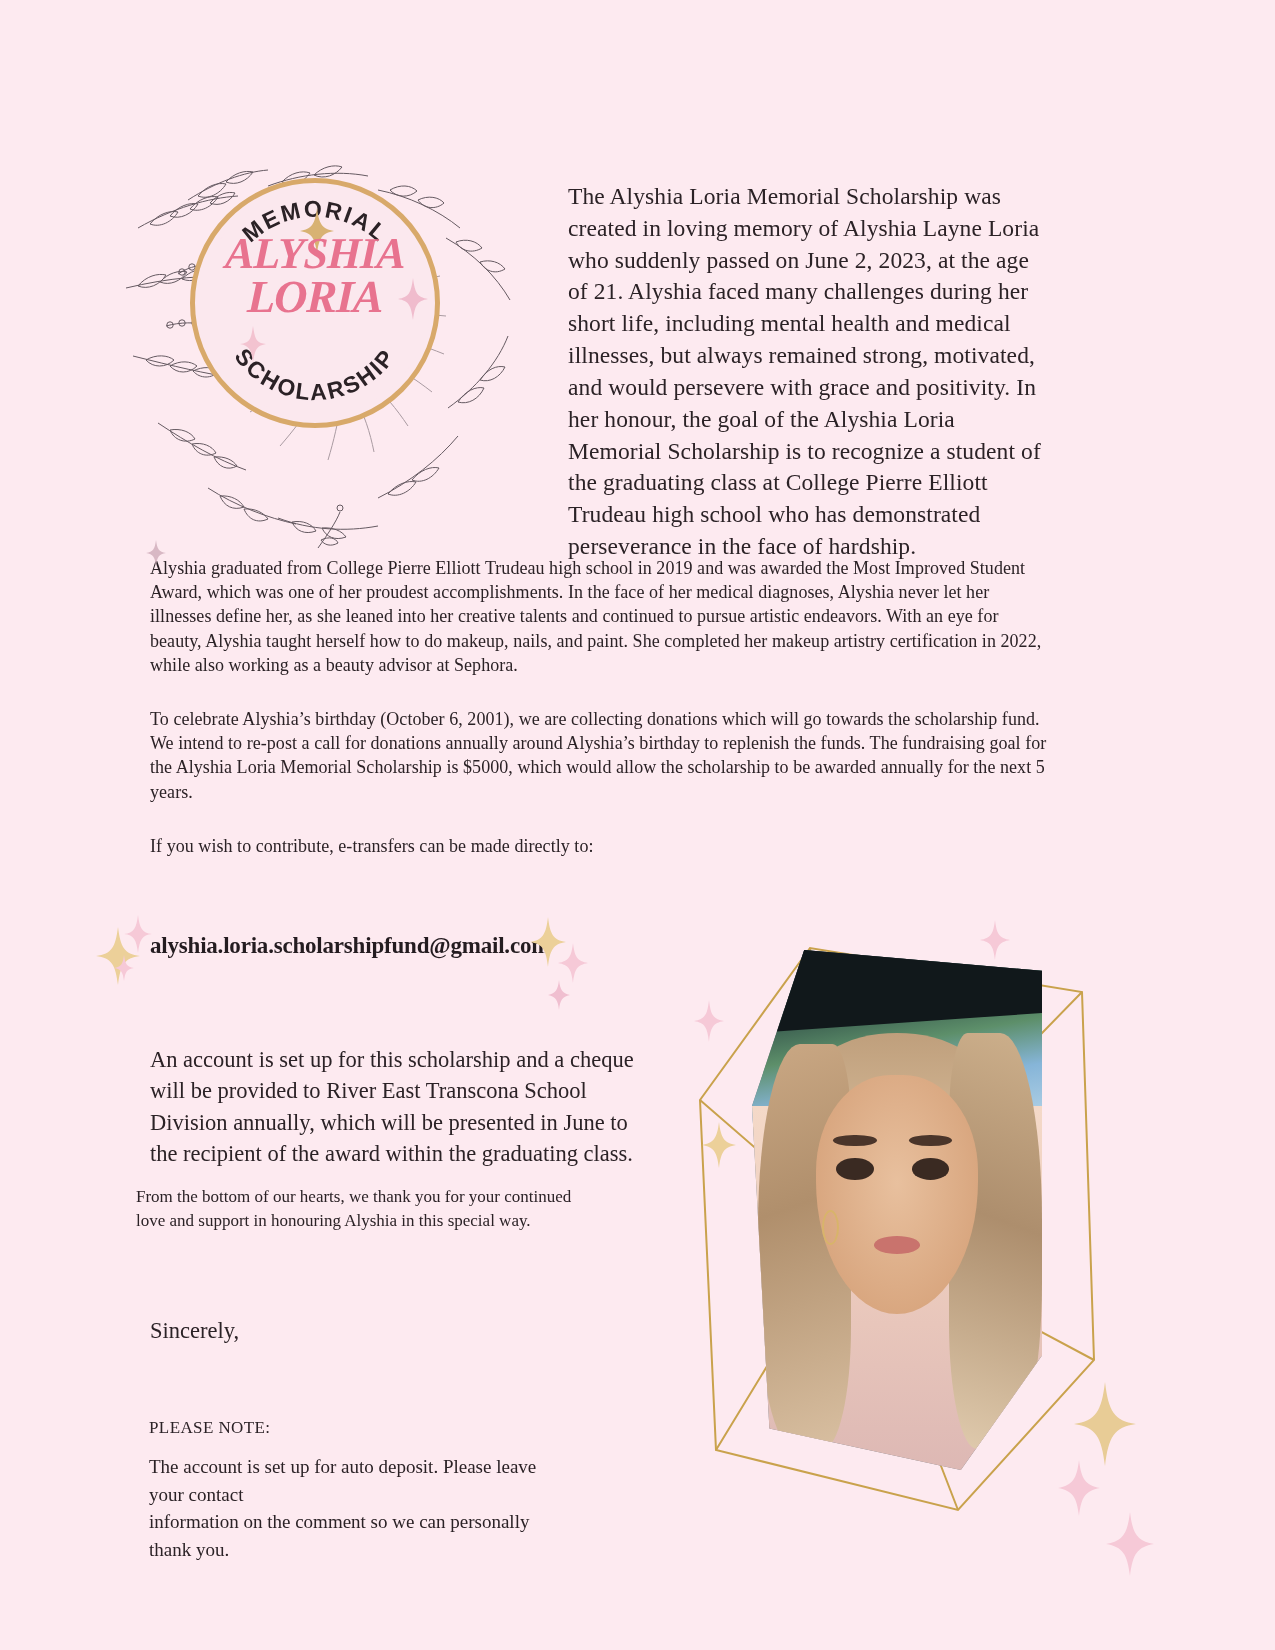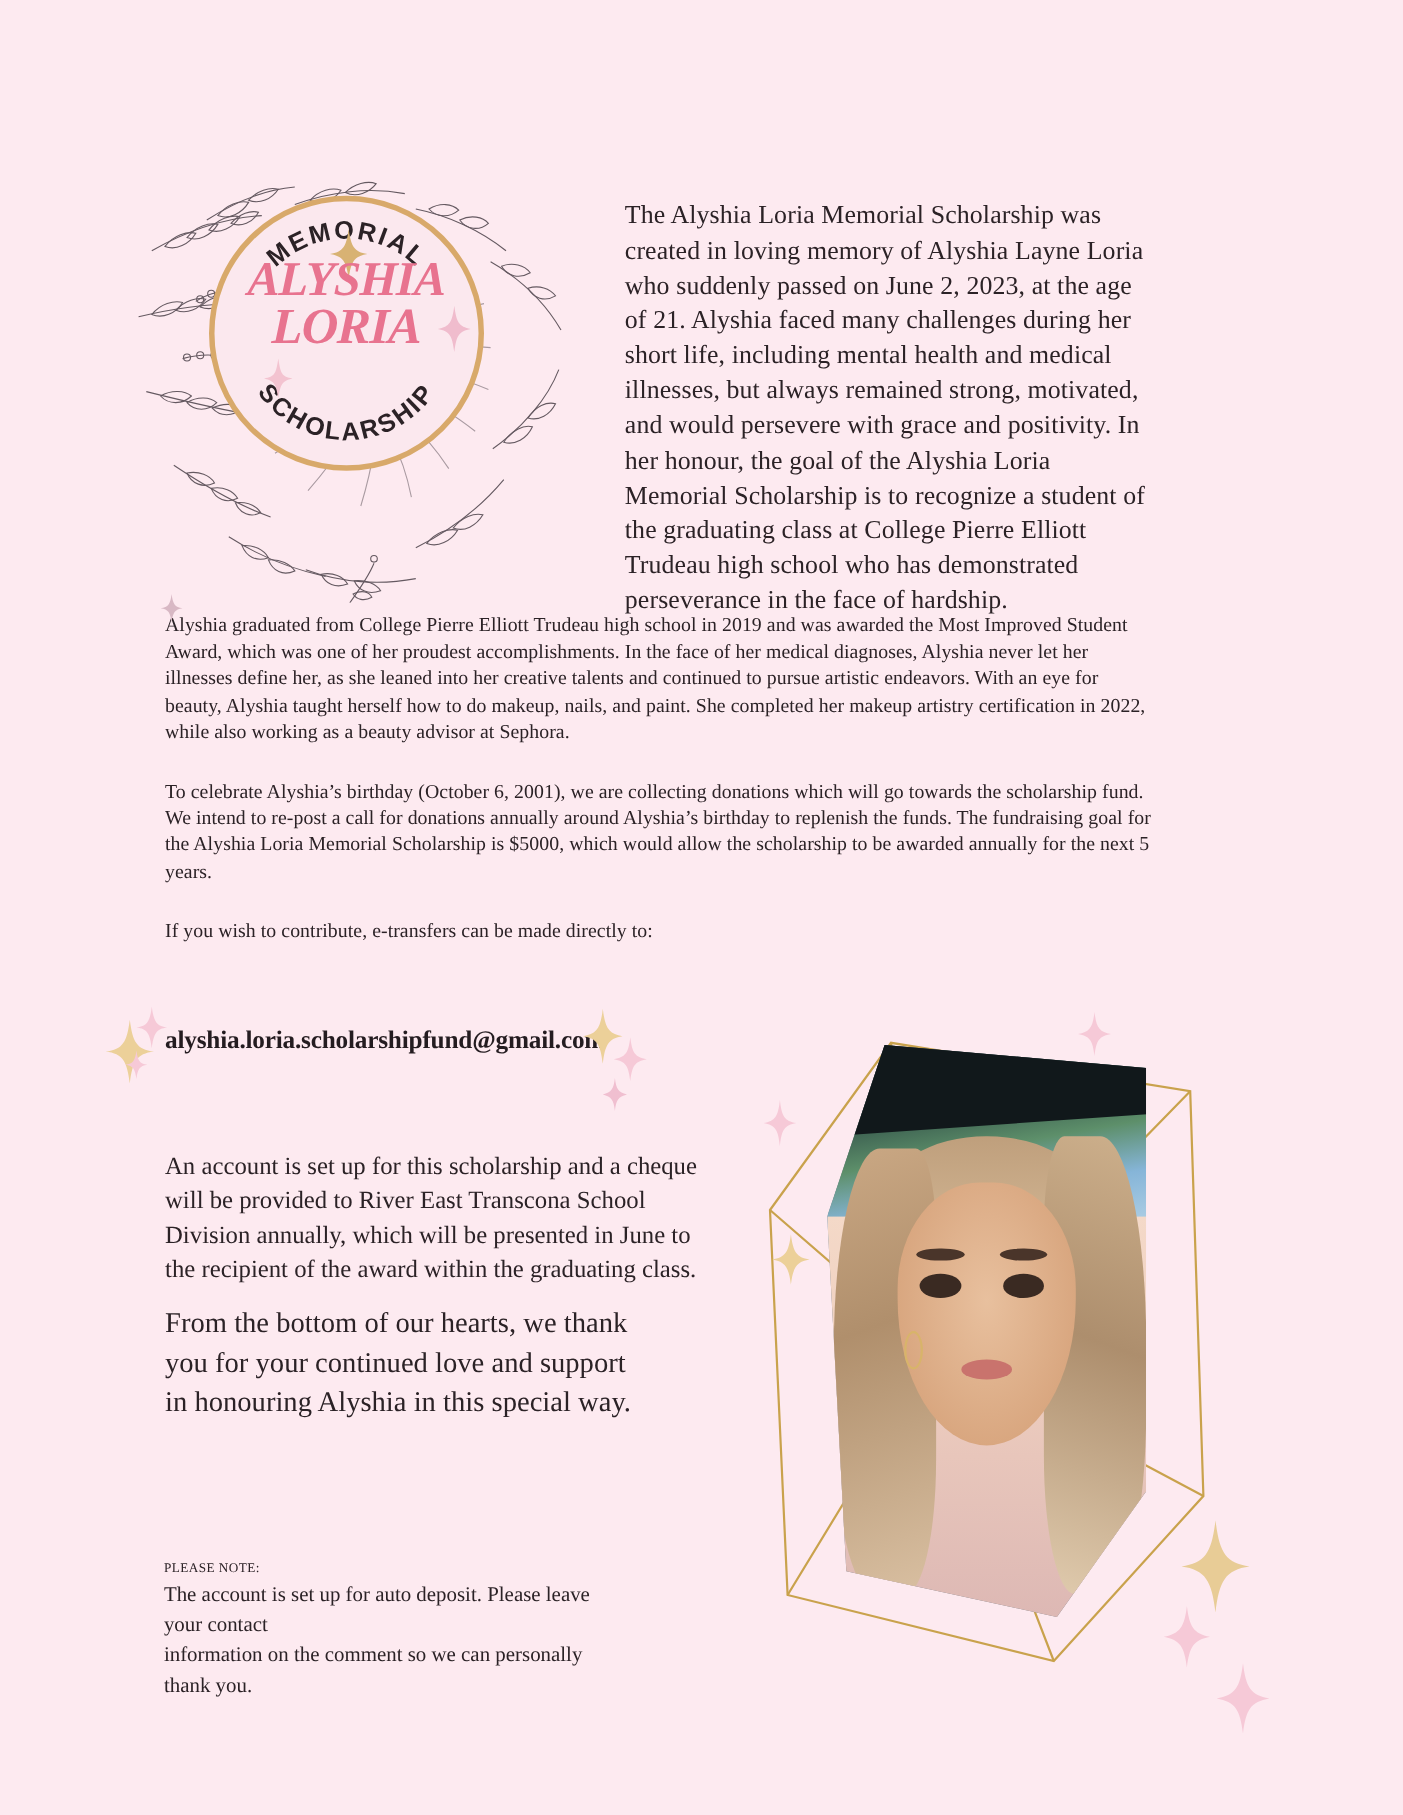--- a/index.html
+++ b/index.html
@@ -148,44 +148,44 @@
     position: absolute;
     left: 150px;
     top: 1000px;
     width: 500px;
     font-size: 22.5px;
     line-height: 1.39;
     margin-top: 44px;
   }
   .thanks-para {
     position: absolute;
-    left: 150px;
+    left: 136px;
     top: 1185px;
     width: 440px;
-    font-size: 26px;
+    font-size: 17px;
     line-height: 1.39;
   }
   .signoff {
     position: absolute;
     left: 150px;
     top: 1315px;
     width: 420px;
     font-size: 22.5px;
     line-height: 1.39;
   }
   .note-block {
     position: absolute;
     left: 149px;
     top: 1418px;
     width: 420px;
   }
   .note-title {
-    font-size: 12px;
+    font-size: 17px;
     letter-spacing: 0.4px;
-    margin-bottom: 3px;
+    margin-bottom: 15px;
   }
   .note-body {
     font-size: 19px;
     line-height: 1.45;
   }
 
   
   .photo-area {
     position: absolute;
     left: 690px;
@@ -496,20 +496,21 @@
     <svg class="sparkle" style="left:462px; top:28px;" width="30" height="40" viewBox="0 0 30 40">
       <path d="M15 0 C16.7 14 19 18 30 20 C19 22 16.7 26 15 40 C13.3 26 11 22 0 20 C11 18 13.3 14 15 0Z" fill="#f6c9d7"></path>
     </svg>
   </div>
 
   <div class="cheque-para">An account is set up for this scholarship and a cheque will be provided to River East Transcona School Division annually, which will be presented in June to the recipient of the award within the graduating class.</div>
 
   <div class="thanks-para">From the bottom of our hearts, we thank you for your continued love and support in honouring Alyshia in this special way.</div>
 
   <div class="signoff">
+    <div>Sincerely,</div>
   </div>
 
   <div class="note-block">
     <div class="note-title">PLEASE NOTE:</div>
     <div class="note-body">The account is set up for auto deposit. Please leave your contact</div>
     <div class="note-body">information on the comment so we can personally thank you.</div>
   </div>
 
   <div class="photo-area">
     <svg class="frame-svg" viewBox="0 0 420 600">

